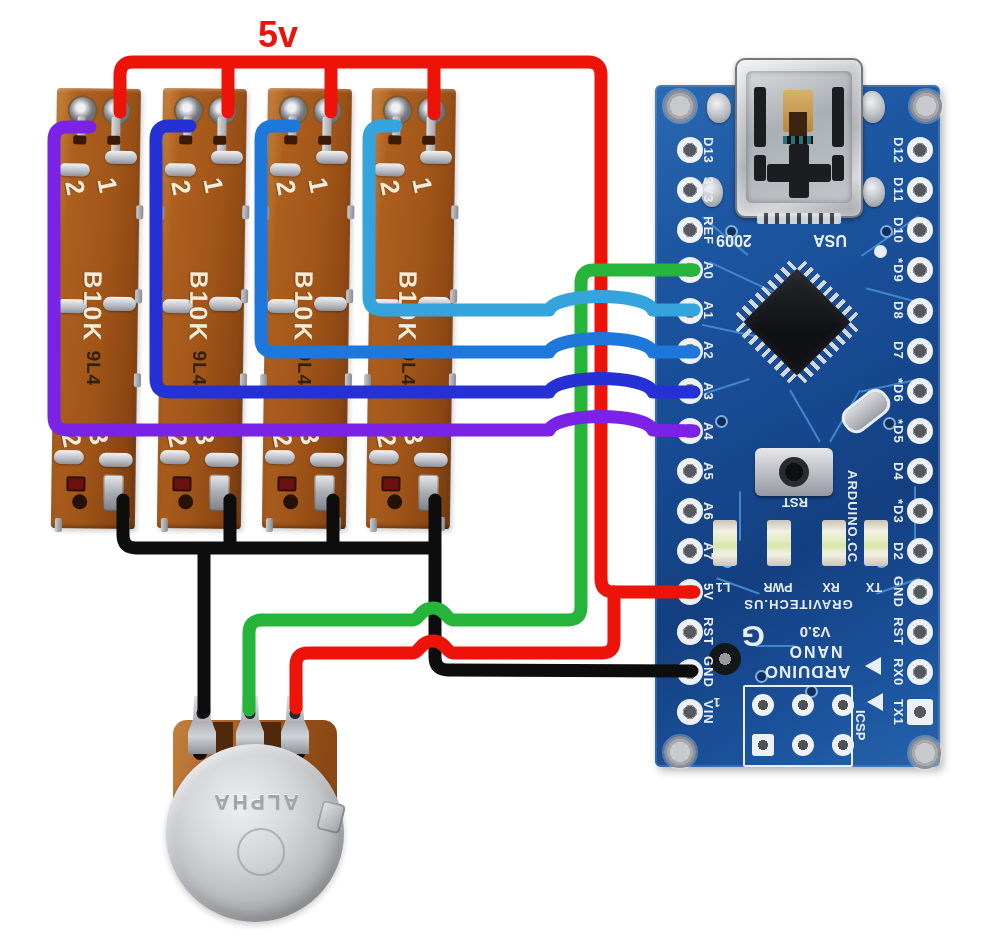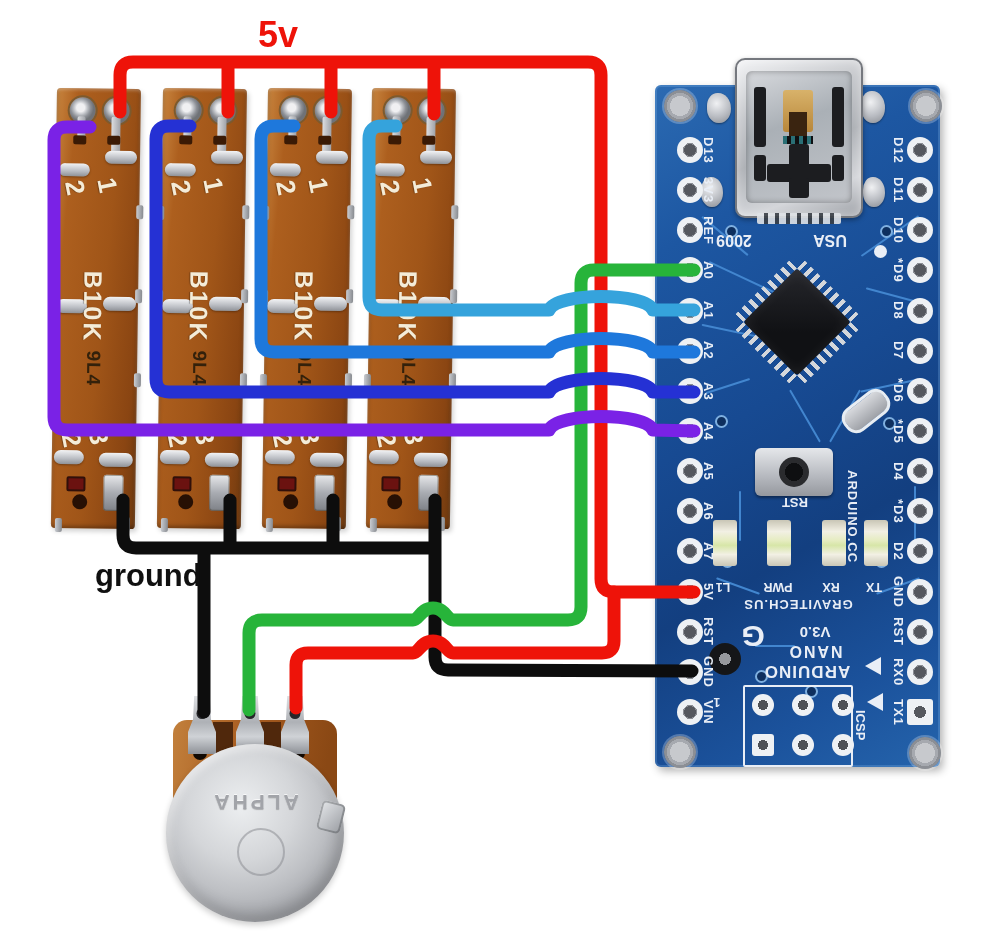--- a/index.html
+++ b/index.html
@@ -439,14 +439,13 @@
       <path d="M 296 708 L 296 665 Q 296 653 308 653 L 413 653 C 419 653 421 641 433 641 C 445 641 447 653 453 653 L 602 653 Q 614 653 614 641 L 614 592" stroke="#ee1309"></path>
       <path d="M 694 270 L 594 270 Q 581 270 581 283 L 581 607 Q 581 620 568 620 L 453 620 C 447 620 445 608 433 608 C 421 608 419 620 413 620 L 262 620 Q 249 620 249 633 L 249 710" stroke="#27b43a"></path>
       <path d="M 90 127 L 67 127 Q 54 127 54 140 L 54 417 Q 54 430 67 430 L 549 430 C 557 412 645 412 653 430 L 694 431" stroke="#7a22e6"></path>
       <path d="M 190 126 L 169 126 Q 156 126 156 139 L 156 379 Q 156 392 169 392 L 549 392 C 557 374 645 374 653 392 L 694 392" stroke="#2531d4"></path>
       <path d="M 294 126 L 274 126 Q 261 126 261 139 L 261 339 Q 261 352 274 352 L 549 352 C 557 334 645 334 653 352 L 694 352" stroke="#1e78dc"></path>
       <path d="M 396 126 L 382 126 Q 369 126 369 139 L 369 297 Q 369 310 382 310 L 549 310 C 557 292 645 292 653 310 L 694 310" stroke="#35a3dc"></path>
     </g>
   </svg>
 
   <div class="net-label" id="lbl-5v" style="color: rgb(238, 19, 9);">5v</div>
-  <div class="net-label" id="lbl-ground">ground</div>
 </div>
 
 </body></html>

